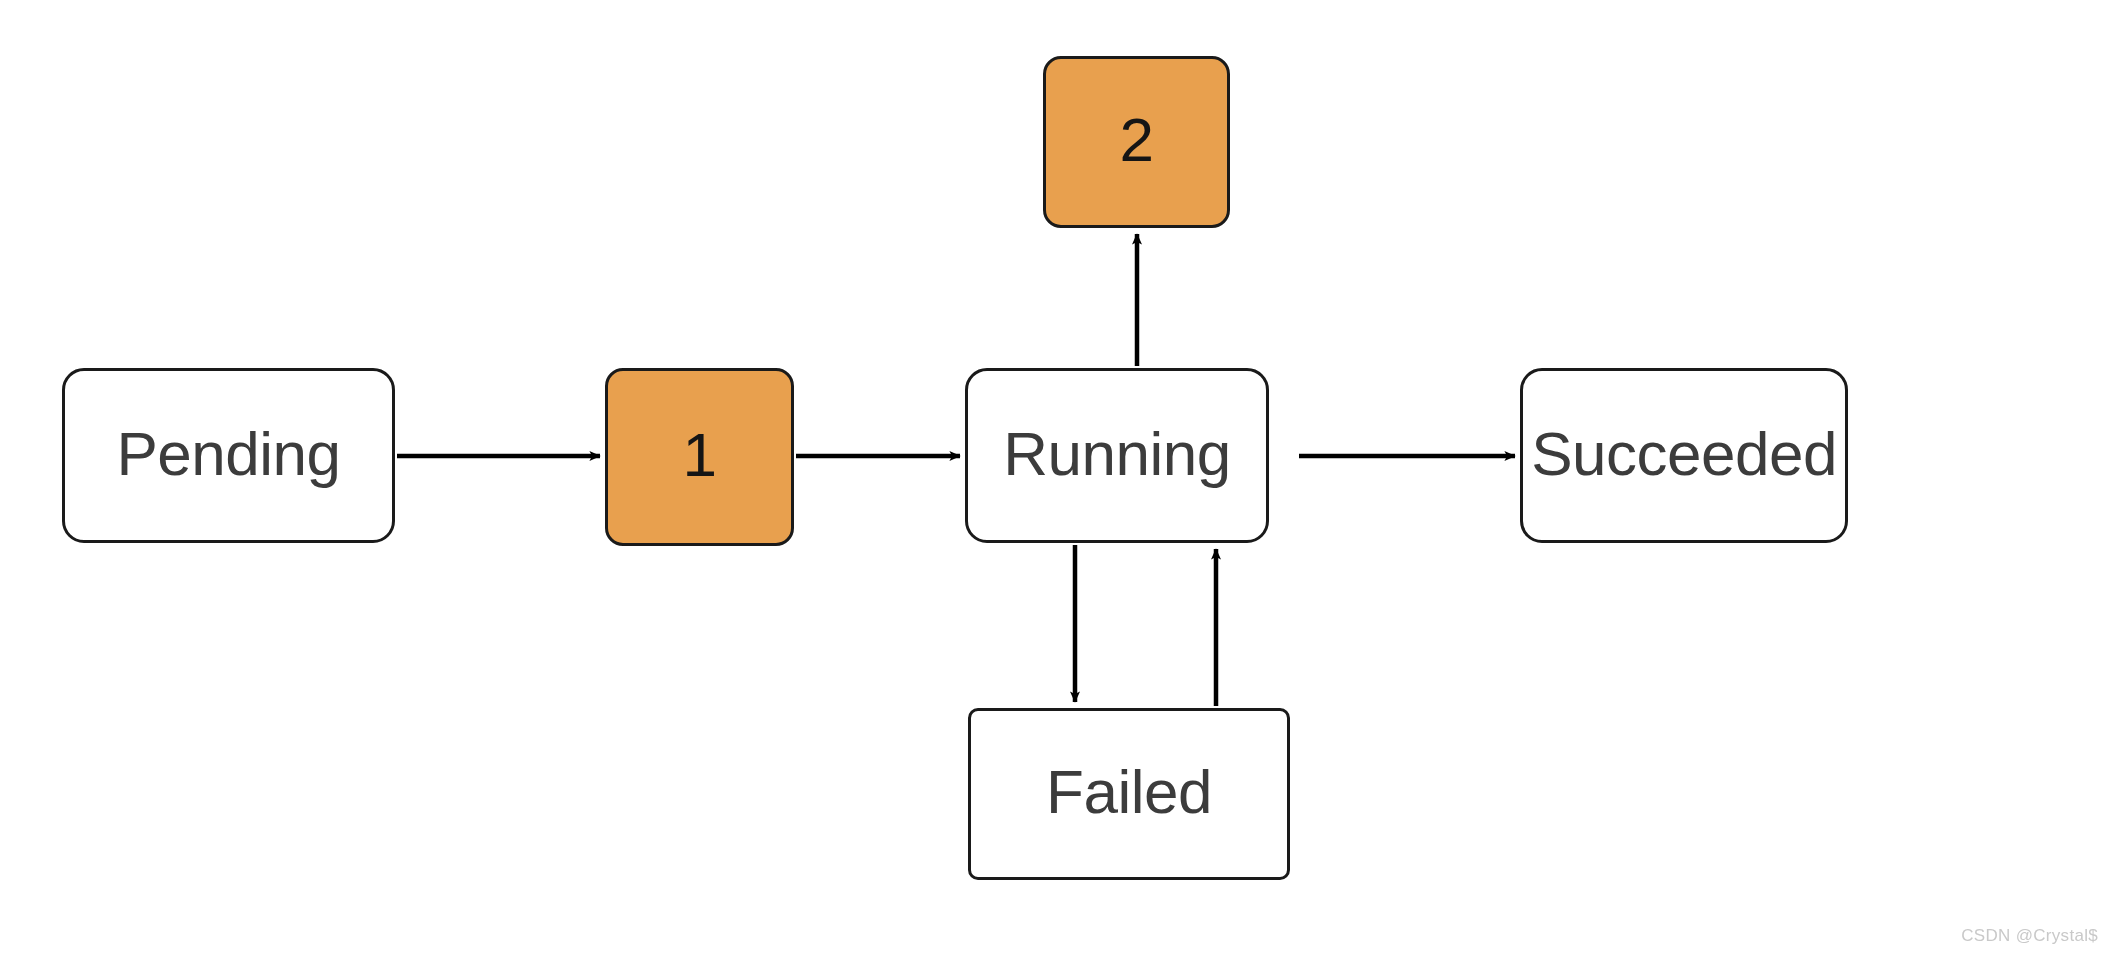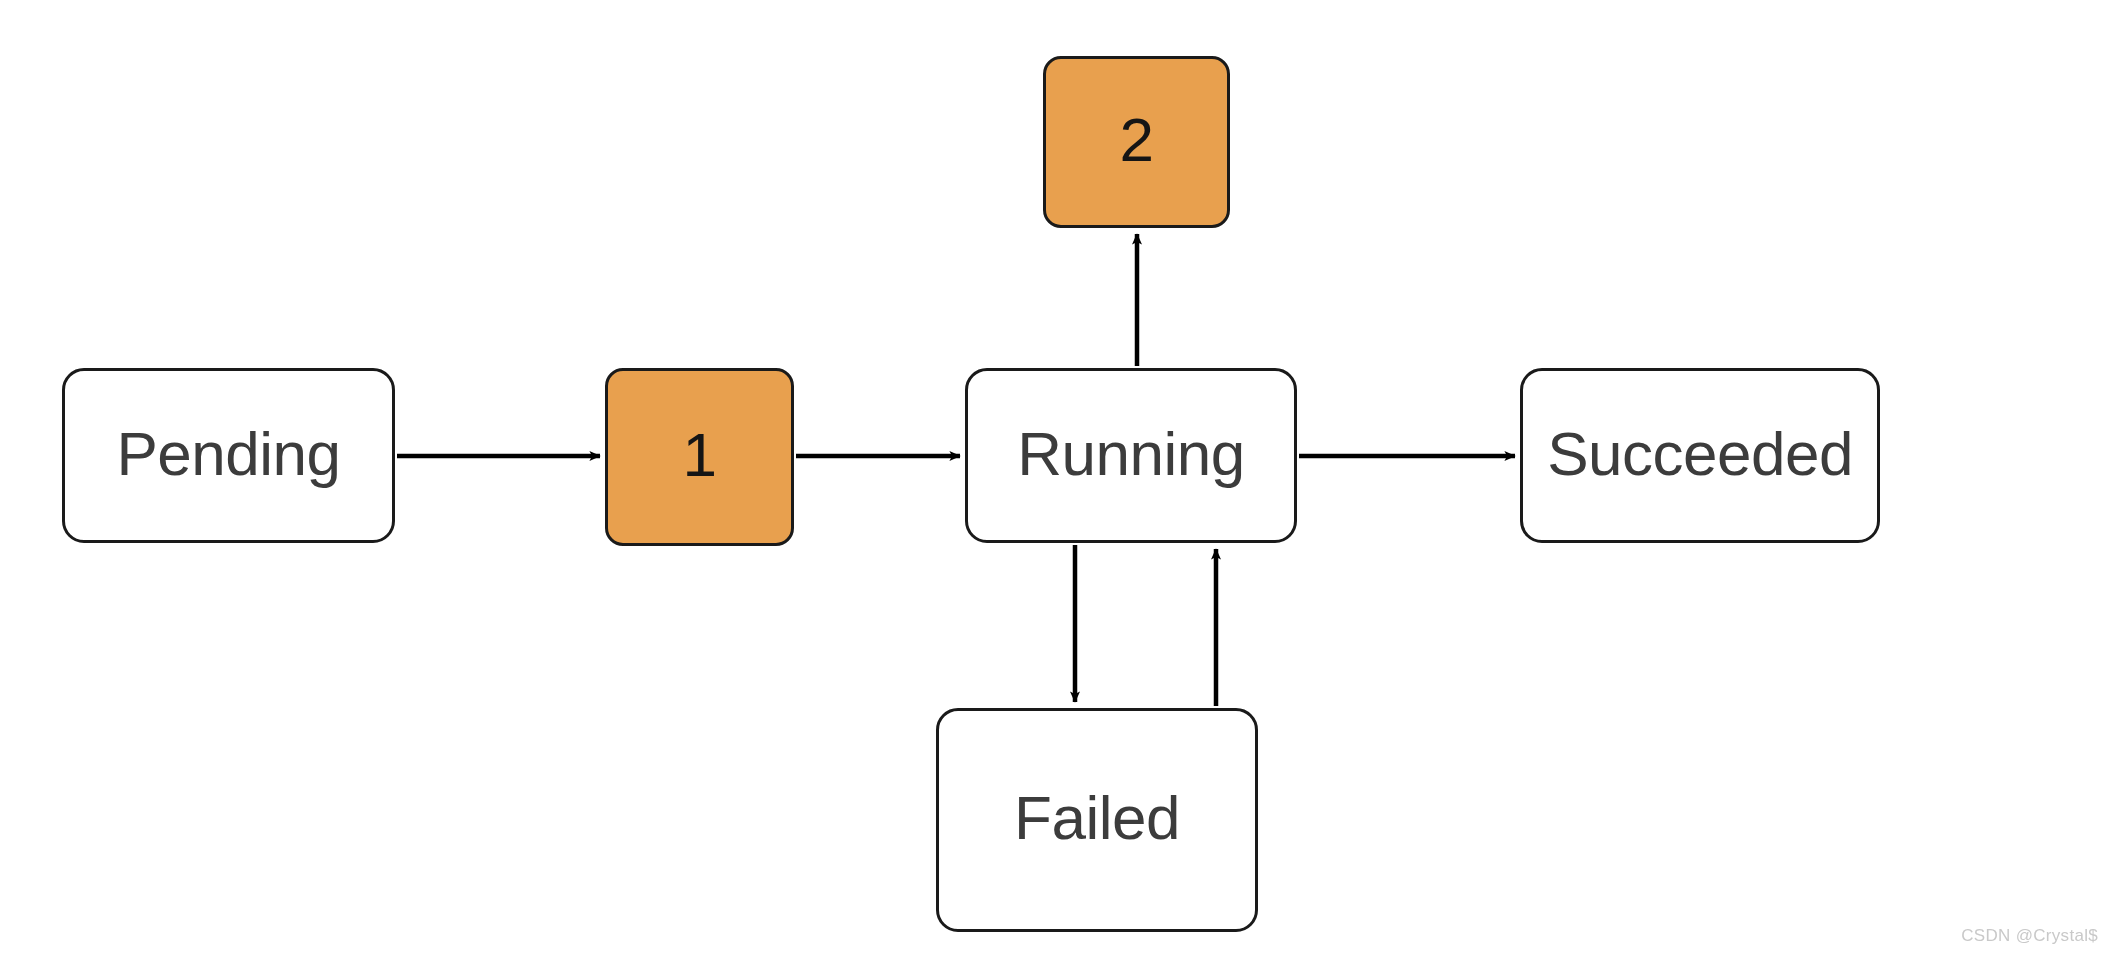--- a/index.html
+++ b/index.html
@@ -101,31 +101,31 @@
   </svg>
 
   <div class="node" style="left:62px; top:368px; width:333px; height:175px;">
     <span class="node-label">Pending</span>
   </div>
 
   <div class="node accent" style="left:605px; top:368px; width:189px; height:178px;">
     <span class="node-label">1</span>
   </div>
 
-  <div class="node" style="left:965px; top:368px; width:332px; height:175px;">
+  <div class="node" style="left:965px; top:368px; width:304px; height:175px;">
     <span class="node-label">Running</span>
   </div>
 
-  <div class="node" style="left:1520px; top:368px; width:360px; height:175px;">
+  <div class="node" style="left:1520px; top:368px; width:328px; height:175px;">
     <span class="node-label">Succeeded</span>
   </div>
 
   <div class="node accent" style="left:1043px; top:56px; width:187px; height:172px;">
     <span class="node-label">2</span>
   </div>
 
-  <div class="node" style="left:936px; top:708px; width:322px; height:224px;">
+  <div class="node" style="left:968px; top:708px; width:322px; height:172px;border-radius:10px;">
     <span class="node-label">Failed</span>
   </div>
 
   <div id="watermark">CSDN @Crystal$</div>
 
 </div>
 
 </body></html>

